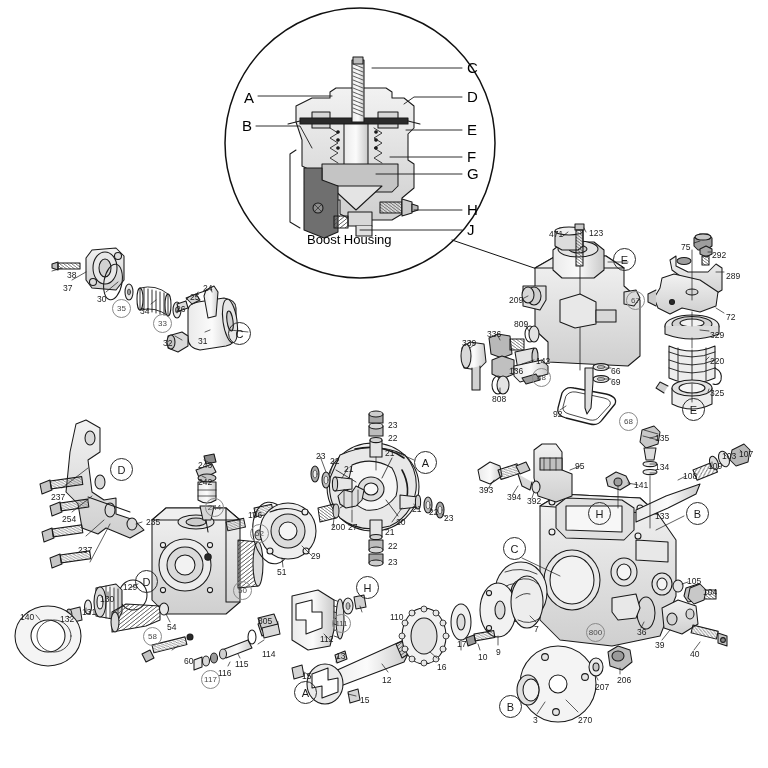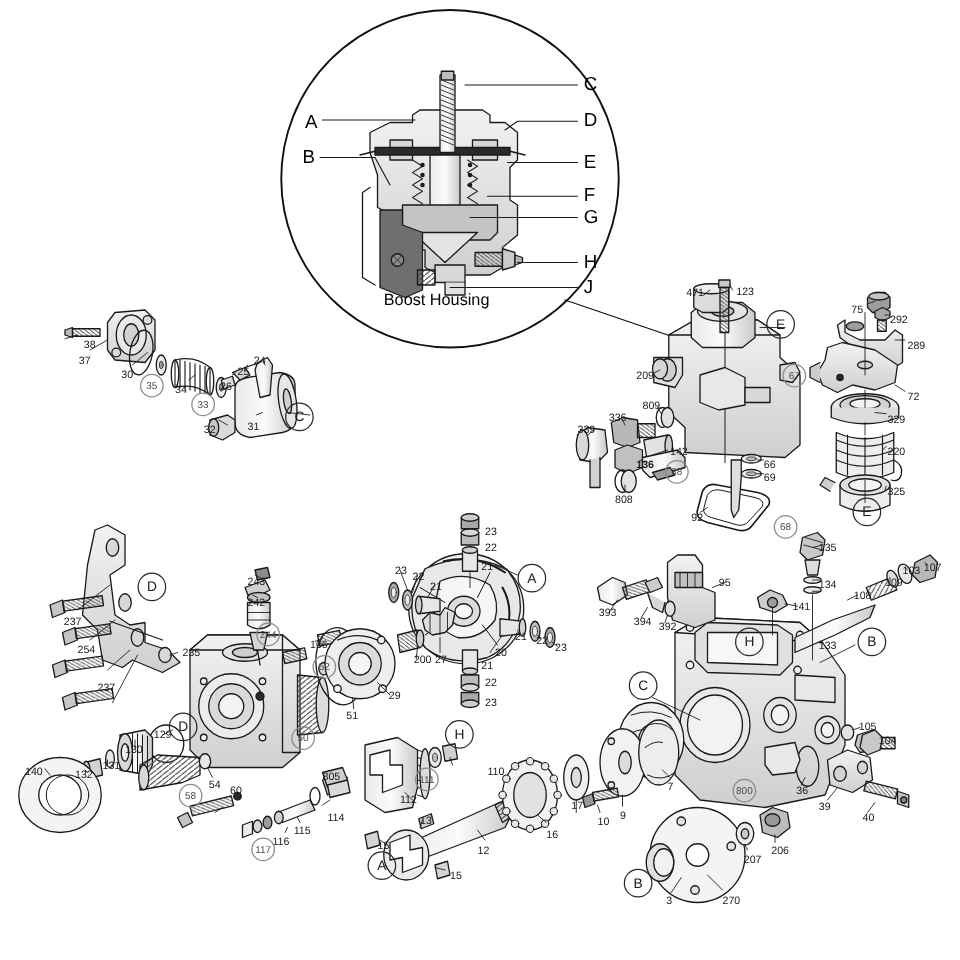--- a/index.html
+++ b/index.html
@@ -721,21 +721,21 @@
       <div class="lbl" style="left: 190px; top: 293px;">25</div>
       <div class="lbl" style="left: 203px; top: 284px;">24</div>
       <div class="lbl" style="left: 549px; top: 230px;">471</div>
       <div class="lbl" style="left: 589px; top: 229px;">123</div>
       <div class="lbl" style="left: 509px; top: 296px;">209</div>
       <div class="balloon num" style="left: 626px; top: 291px;">67</div>
       <div class="lbl" style="left: 462px; top: 339px;">339</div>
       <div class="lbl" style="left: 487px; top: 330px;">336</div>
       <div class="lbl" style="left: 514px; top: 320px;">809</div>
       <div class="lbl" style="left: 536px; top: 357px;">142</div>
-      <div class="lbl" style="left: 509px; top: 367px; font-weight: bold;">136</div>
+      <div class="lbl" style="left: 509px; top: 367px;">136</div>
       <div class="lbl" style="left: 492px; top: 395px;">808</div>
       <div class="balloon num" style="left: 532px; top: 368px;">88</div>
       <div class="lbl" style="left: 611px; top: 367px;">66</div>
       <div class="lbl" style="left: 611px; top: 378px;">69</div>
       <div class="lbl" style="left: 553px; top: 410px;">92</div>
       <div class="balloon num" style="left: 619px; top: 412px;">68</div>
       <div class="lbl" style="left: 681px; top: 243px;">75</div>
       <div class="lbl" style="left: 712px; top: 251px;">292</div>
       <div class="lbl" style="left: 726px; top: 272px;">289</div>
       <div class="lbl" style="left: 726px; top: 313px;">72</div>
@@ -749,21 +749,21 @@
       <div class="lbl" style="left: 198px; top: 461px;">243</div>
       <div class="lbl" style="left: 198px; top: 478px;">242</div>
       <div class="balloon num" style="left: 205px; top: 498px;">244</div>
       <div class="lbl" style="left: 123px; top: 583px;">129</div>
       <div class="lbl" style="left: 100px; top: 595px;">130</div>
       <div class="lbl" style="left: 82px; top: 608px;">131</div>
       <div class="lbl" style="left: 60px; top: 615px;">132</div>
       <div class="lbl" style="left: 20px; top: 613px;">140</div>
       <div class="lbl" style="left: 167px; top: 623px;">54</div>
       <div class="balloon num" style="left: 143px; top: 627px;">58</div>
-      <div class="lbl" style="left: 184px; top: 628px;">60</div>
+      <div class="lbl" style="left: 184px; top: 657px;">60</div>
       <div class="lbl" style="left: 218px; top: 669px;">116</div>
       <div class="lbl" style="left: 235px; top: 660px;">115</div>
       <div class="balloon num" style="left: 201px; top: 670px;">117</div>
       <div class="lbl" style="left: 262px; top: 650px;">114</div>
       <div class="lbl" style="left: 258px; top: 617px;">805</div>
       <div class="lbl" style="left: 248px; top: 511px;">106</div>
       <div class="balloon num" style="left: 250px; top: 524px;">52</div>
       <div class="balloon num" style="left: 233px; top: 581px;">50</div>
       <div class="lbl" style="left: 277px; top: 568px;">51</div>
       <div class="lbl" style="left: 311px; top: 552px;">29</div>

